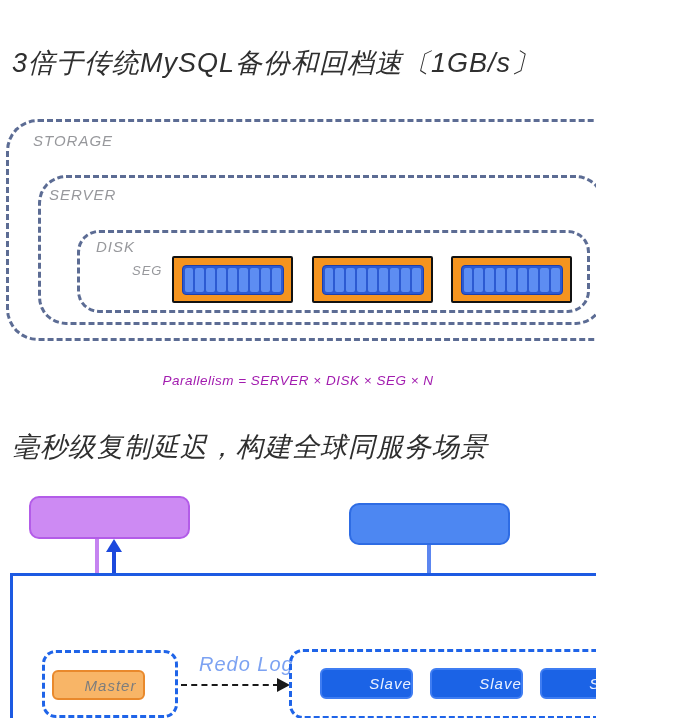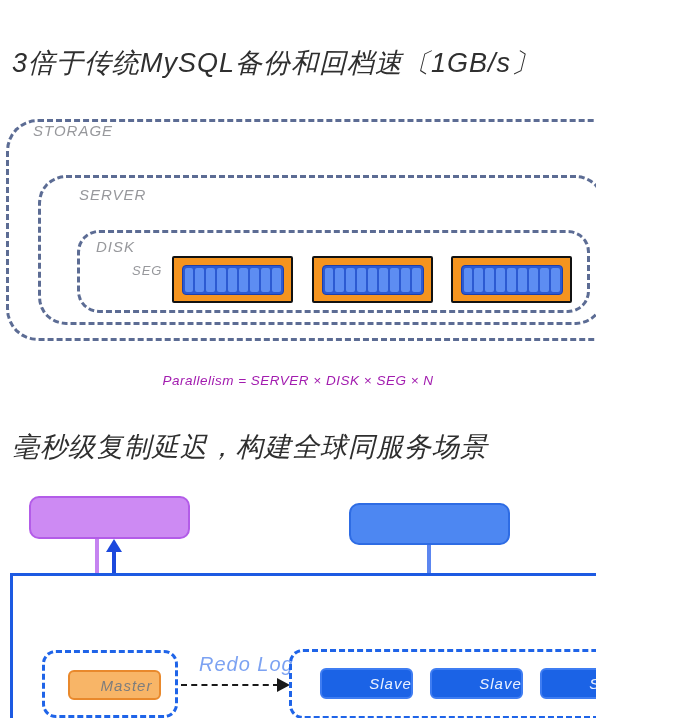--- a/index.html
+++ b/index.html
@@ -95,25 +95,25 @@
   }
 </style>
 </head>
 <body>
 
 <div id="stage">
 
   <div class="abs sec-title" style="left:12px; top:12px;">3倍于传统MySQL备份和回档速〔1GB/s〕</div>
 
   <div class="abs layer-box" style="left:6px; top:86px; width:620px; height:222px; border-radius:32px;">
-    <span class="layer-label" style="left:24px; top:0;">STORAGE</span>
+    <span class="layer-label" style="left:24px; top:10px;">STORAGE</span>
   </div>
 
   <div class="abs layer-box" style="left:38px; top:142px; width:566px; height:150px; border-radius:28px;">
-    <span class="layer-label" style="left:38px; top:8px;">SERVER</span>
+    <span class="layer-label" style="left:8px; top:8px;">SERVER</span>
   </div>
 
   <div class="abs layer-box" style="left:77px; top:197px; width:513px; height:83px; border-radius:22px;">
     <span class="layer-label" style="left:16px; top:5px;">DISK</span>
   </div>
 
   <div class="abs layer-label" style="left:132px; top:230px; font-size:13px;">SEG</div>
 
   <div class="abs seg-unit" style="left:172px; top:223px; width:121px; height:47px;">
     <div class="seg-bar">
@@ -167,21 +167,21 @@
 
   <div class="abs tri-up" style="left:106px; top:506px; border-bottom:13px solid var(--blue-arrow-dark);"></div>
   <div class="abs vline" style="left:112px; top:518px; height:82px; background:var(--blue-arrow-dark);"></div>
 
   <div class="abs vline" style="left:427px; top:512px; height:83px; background:var(--blue-arrow-light);"></div>
   <div class="abs tri-down" style="left:421px; top:594px; border-top:13px solid var(--blue-arrow-light);"></div>
 
   <div class="abs cluster-box" style="left:10px; top:540px; width:680px; height:172px;"></div>
 
   <div class="abs dashed-group" style="left:42px; top:617px; width:136px; height:68px;"></div>
-  <div class="abs master-box" style="left:68px; top:637px; width:93px; height:30px;padding-left:24px;">Master</div>
+  <div class="abs master-box" style="left:52px; top:637px; width:93px; height:30px;padding-left:24px;">Master</div>
 
   <div class="abs redo-label" style="left:199px; top:620px;">Redo Log</div>
   <div class="abs hdash" style="left:181px; top:651px; width:98px;"></div>
   <div class="abs tri-right" style="left:277px; top:645px;"></div>
 
   <div class="abs dashed-group" style="left:289px; top:616px; width:378px; height:70px;"></div>
   <div class="abs slave-box" style="left:320px; top:635px; width:93px; height:31px;">Slave</div>
   <div class="abs slave-box" style="left:430px; top:635px; width:93px; height:31px;">Slave</div>
   <div class="abs slave-box" style="left:540px; top:635px; width:93px; height:31px;">Slave</div>
 

